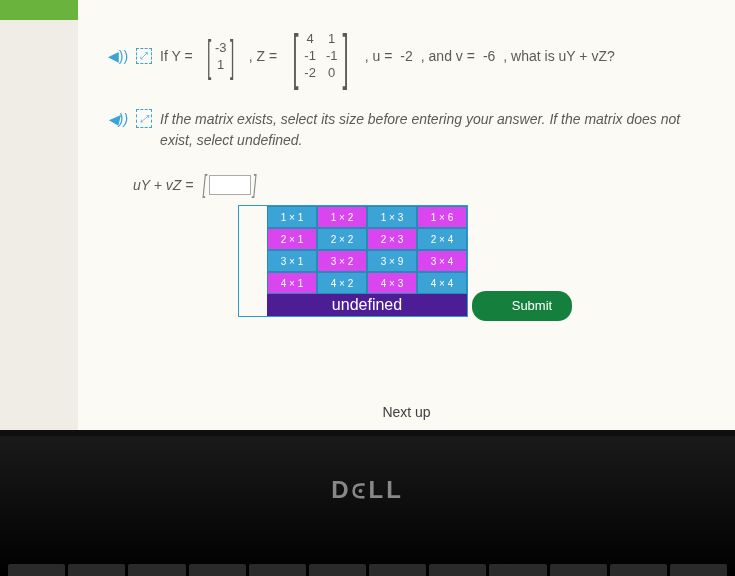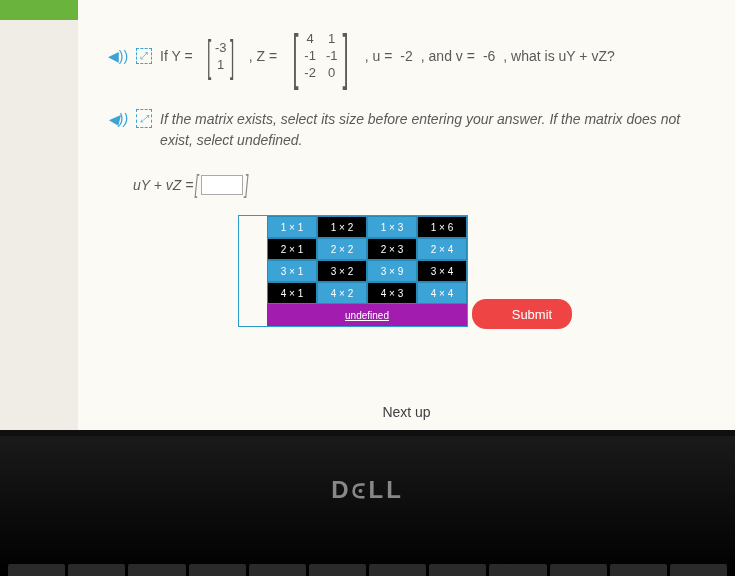--- a/index.html
+++ b/index.html
@@ -71,22 +71,22 @@
       gap: 2px 10px;
       font-size: 13px;
       color: #5a5a5a;
       text-align: center;
     }
     .cols-1 { grid-template-columns: auto; }
     .cols-2 { grid-template-columns: auto auto; }
     .answer-line {
       display: flex;
       align-items: center;
-      gap: 0;
-      margin: 8px 0 15px 25px;
+      gap: 8px;
+      margin: 8px 0 5px 25px;
       font-size: 14px;
       color: #5a5a5a;
       font-style: italic;
     }
     .answer-box {
       display: inline-flex;
       align-items: center;
     }
     .answer-bracket {
       font-size: 26px;
@@ -102,45 +102,44 @@
       margin-left: 130px;
       display: inline-block;
       border: 1px solid #2b9cc9;
       padding-left: 28px;
     }
     .size-row {
       display: flex;
     }
     .size-cell {
       width: 50px; height: 22px;
-      background: #000000;
+      background: #d946ef;
       border: 1px solid #2a8ab5;
       color: #fff;
       font-size: 10px;
       display: flex;
       align-items: center;
       justify-content: center;
       cursor: pointer;
     }
     .size-cell.alt { background: #3ba3d6; }
     .undefined-cell {
       width: 200px; height: 22px;
-      background: #a21caf;
+      background: #4c1d95;
       color: #fff;
-      font-size: 10px;
+      font-size: 16px;
       display: flex;
       align-items: center;
       justify-content: center;
       cursor: pointer;
-      text-decoration: underline;
     }
     .submit-btn {
       margin-top: 20px;
       width: 100px; height: 30px;
-      background: #ef4444;
+      background: #15803d;
       color: #fff;
       border: none;
       border-radius: 14px;
       font-size: 13px;
       cursor: pointer;
       padding-left: 19px;
     }
     .next-up {
       position: absolute;
       bottom: 10px; left: 50%;

